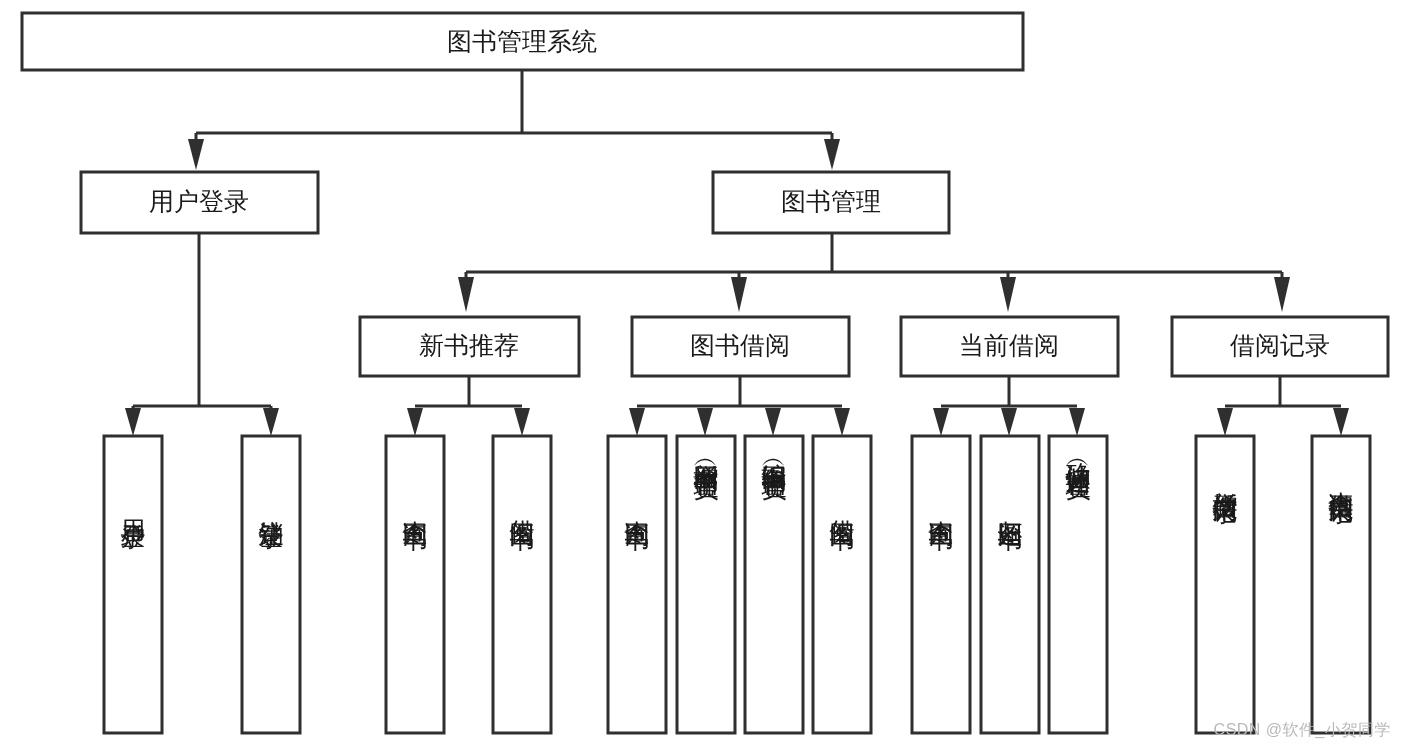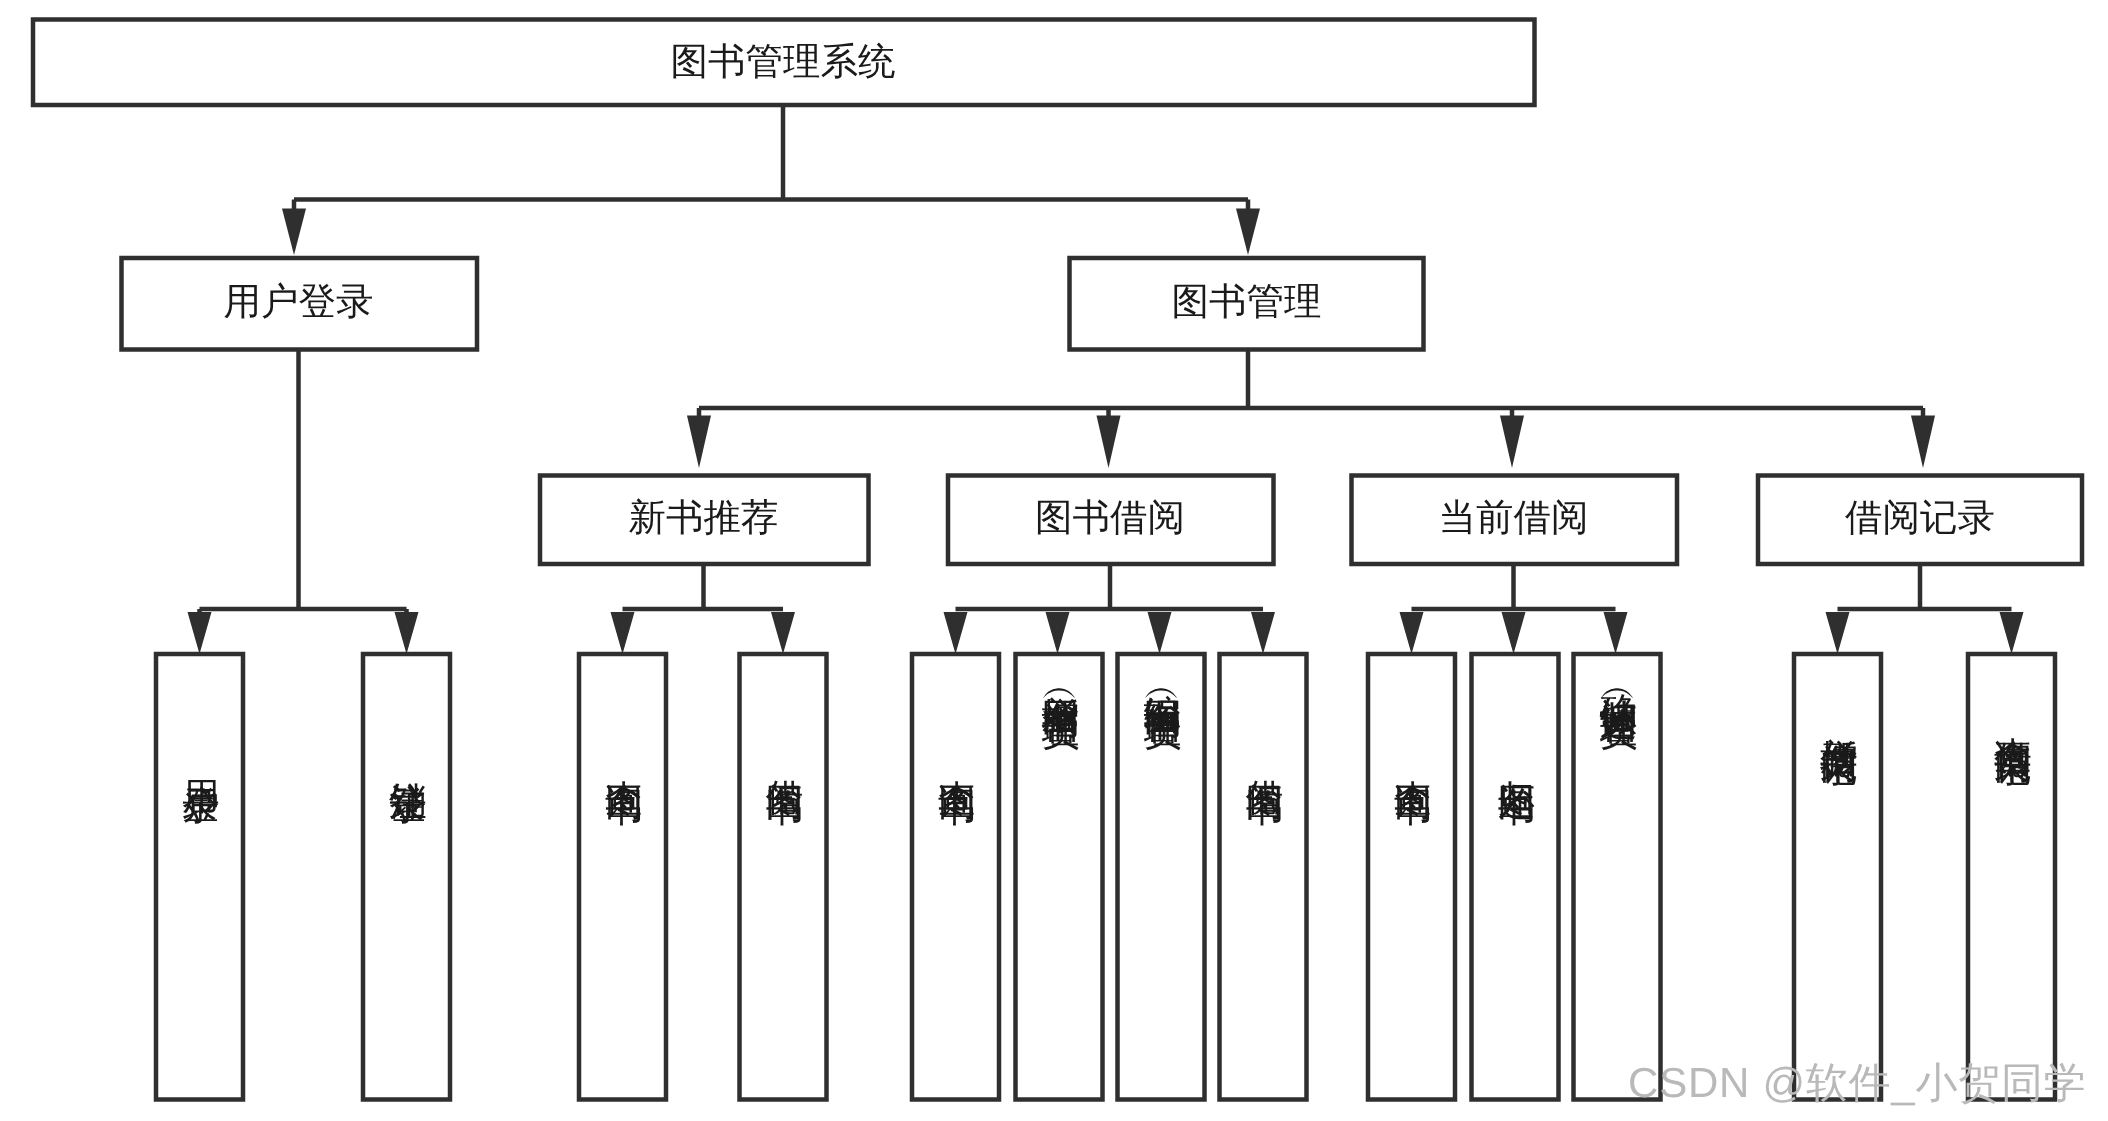--- a/index.html
+++ b/index.html
@@ -62,21 +62,21 @@
     line-height: 1.08;
     color: #1a1a1a;
     letter-spacing: 2px;
     white-space: nowrap;
   }
   .watermark {
     position: absolute;
     right: 14px;
     bottom: 6px;
     font-family: "Liberation Sans", "DejaVu Sans", sans-serif;
-    font-size: 28px;
+    font-size: 16px;
     color: #b9b9b9;
     white-space: nowrap;
     letter-spacing: 0.5px;
   }
 </style>
 </head>
 <body>
 
 <div id="diagram-root">
 

